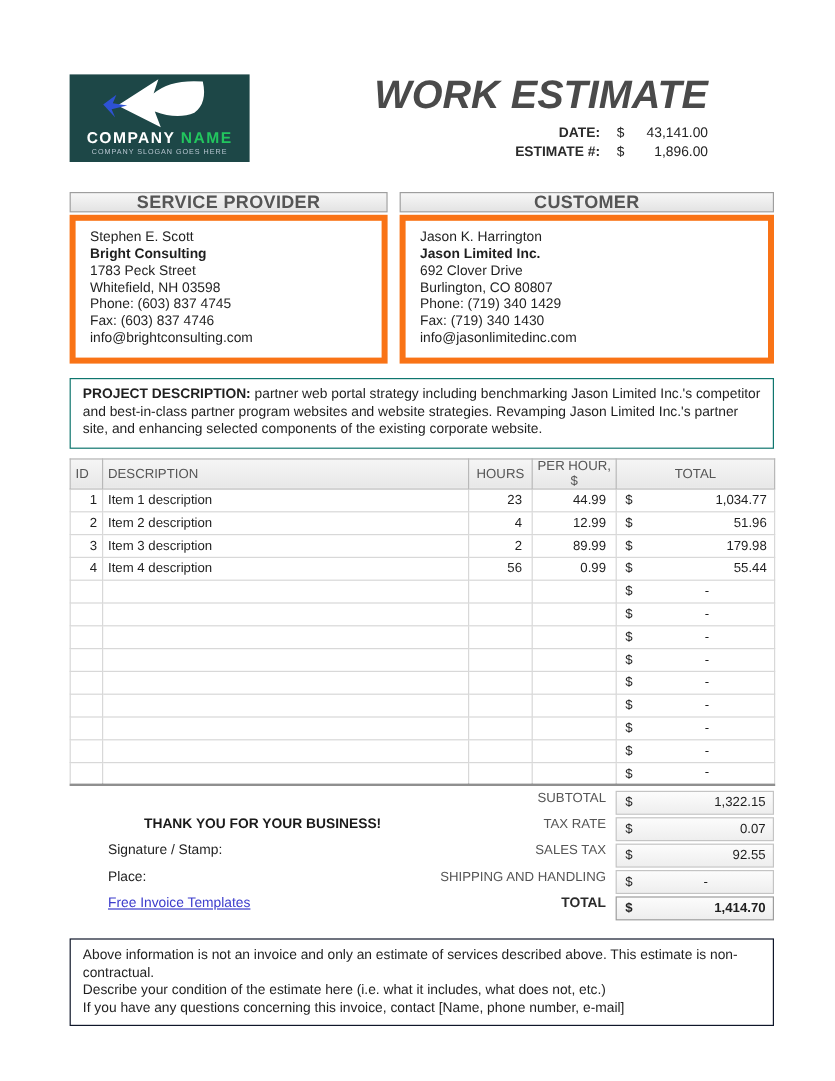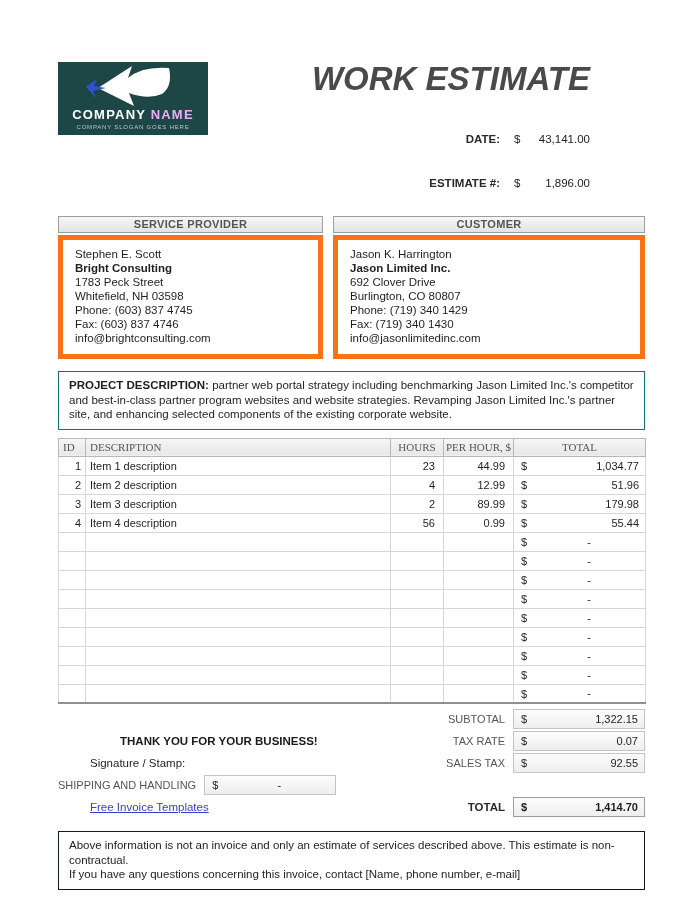--- a/index.html
+++ b/index.html
@@ -16,56 +16,56 @@
   .logo-text .nm { color:#2e52d4; }
   .logo-slogan { position:absolute; left:0; right:0; bottom:5px; text-align:center;
     font-size:6px; letter-spacing:0.8px; color:#b9c7d2; white-space:nowrap; }
   .hdr-right { margin-right:55px; text-align:right; }
   .doc-title { font-size:33px; font-weight:bold; font-style:italic; color:#4a4a4a;
     letter-spacing:0px; line-height:34px; margin-bottom:7px; white-space:nowrap; }
   .meta-row { display:flex; justify-content:flex-end; align-items:baseline;
     font-size:11.5px; line-height:16px; }
   .meta-row .mlabel { font-weight:bold; color:#2a2a2a; }
   .meta-row .cur { width:14px; margin-left:14px; text-align:left; }
-  .meta-row .val { width:62px; text-align:right;margin-top:28px; }
+  .meta-row .val { width:62px; text-align:right; }
 
   
   .parties { margin-top:25px; display:flex; gap:10px; }
   .party-provider { width:265px; }
   .party-customer { flex:1; }
-  .box-header { height:17px; line-height:15px; text-align:center; font-size:11px;
+  .box-header { height:17px; line-height:15px; text-align:center; font-size:15px;
     font-weight:bold; color:#555; letter-spacing:0.3px;
     background:linear-gradient(#f7f7f7,#e3e3e3); border:1px solid #9e9e9e; }
   .box-body { margin-top:2px; border:5px solid #f97316; padding:7px 12px 9px 12px;
     font-size:11.5px; line-height:14px; color:#1f1f1f; }
   .box-body .co { font-weight:bold; }
 
   
   .proj { margin-top:12px; border:1px solid #0f766e; padding:6px 10px 7px 10px;
     font-size:11.5px; line-height:14.5px; color:#1f1f1f; }
   .proj .plabel { font-weight:bold; }
 
   
   table.items { margin-top:8px; width:587px; border-collapse:collapse; table-layout:fixed;
     font-size:11px; border:1px solid #b8b8b8; border-bottom:2px solid #8f8f8f; }
   table.items th { height:18px; background:linear-gradient(#f6f6f6,#e7e7e7);
-    color:#555; font-weight:normal; border:1px solid #b8b8b8;font-family:Liberation Serif, serif; }
+    color:#555; font-weight:normal; border:1px solid #b8b8b8; }
   table.items td { height:19px; border:1px solid #d8d8d8; color:#1f1f1f; }
   th.h-id, th.h-desc { text-align:left; padding-left:4px; }
   td.c-id   { text-align:right; padding-right:4px; }
   td.c-desc { text-align:left;  padding-left:4px; }
   td.c-hours{ text-align:right; padding-right:8px; }
   td.c-rate { text-align:right; padding-right:8px; }
   td.c-total{ text-align:right; padding:0 6px; position:relative; }
   td.c-total .cur { position:absolute; left:7px; top:0; line-height:19px; }
   td.c-total .val.dash { padding-right:48px; }
 
   
   .summary { margin-top:4px; }
-  .srow { display:flex; align-items:center; height:22px; }
+  .srow { display:flex; align-items:flex-start; height:22px; }
   .sleft { flex:1; padding-left:32px; font-size:11.5px; color:#1f1f1f; }
   .sleft .s-thanks { font-weight:bold; color:#1a1a1a;margin-left:30px; }
   .sleft a { color:#3c3ccc; text-decoration:underline; font-size:11.5px; }
   .slabel { text-align:right; color:#555; font-size:11px; padding-right:8px; white-space:nowrap; }
   .svalue { width:132px; height:20px; border:1px solid #c4c4c4;
     background:linear-gradient(#fcfcfc,#eeeeee); display:flex; align-items:center;
     justify-content:space-between; padding:0 6px 0 7px; font-size:11px; color:#1f1f1f; }
   .svalue .val.dash { padding-right:48px; }
   .srow-total .slabel { font-weight:bold; color:#2a2a2a; font-size:11.5px; }
   .srow-total .svalue { font-weight:bold; border-color:#9c9c9c; }
@@ -80,21 +80,21 @@
 <div class="page">
 
   <div class="hdr">
     <div class="logo" style="background: rgb(29, 71, 71);">
       <span>
         <svg width="114" height="46" viewBox="0 0 114 46">
           <path d="M93 4 Q66 2 52 14 L56 2 L22 24 L58 42 L53 29 Q72 36 86 30 Q97 22 93 4 Z" fill="#ffffff"></path>
           <path d="M10 23 l11 -8 l-3 7 l12 2 l-13 3 l3 7 z" fill="#2e52d4"></path>
         </svg>
       </span>
-      <div class="logo-text"><span>COMPANY</span> <span class="nm" style="color: #f0abfc;">NAME</span></div>
+      <div class="logo-text"><span>COMPANY</span> <span class="nm" style="color: #22c55e;">NAME</span></div>
       <div class="logo-slogan">COMPANY SLOGAN GOES HERE</div>
     </div>
     <div class="hdr-right">
       <div class="doc-title">WORK ESTIMATE</div>
       <div class="meta-row">
         <span class="mlabel">DATE:</span>
         <span class="cur">$</span>
         <span class="val">43,141.00</span>
       </div>
       <div class="meta-row">
@@ -269,34 +269,38 @@
         <div class="sleft">
           <div>Signature / Stamp:</div>
         </div>
         <div class="slabel">SALES TAX</div>
         <div class="svalue">
           <span class="cur">$</span>
           <span class="val">92.55</span>
         </div>
       </div>
       <div class="srow">
+        <div class="sleft">
+          <div>Place:</div>
+        </div>
         <div class="slabel">SHIPPING AND HANDLING</div>
         <div class="svalue">
           <span class="cur">$</span>
           <span class="val dash">-</span>
         </div>
       </div>
       <div class="srow srow-total">
         <div class="sleft"><a class="s-link" href="#">Free Invoice Templates</a></div>
         <div class="slabel">TOTAL</div>
         <div class="svalue">
           <span class="cur">$</span>
           <span class="val">1,414.70</span>
         </div>
       </div>
     </div>
 
   <div class="footnote">
     <div>Above information is not an invoice and only an estimate of services described above. This estimate is non-contractual.</div>
+    <div>Describe your condition of the estimate here (i.e. what it includes, what does not, etc.)</div>
     <div>If you have any questions concerning this invoice, contact [Name, phone number, e-mail]</div>
   </div>
 
 </div>
 
 </body></html>

